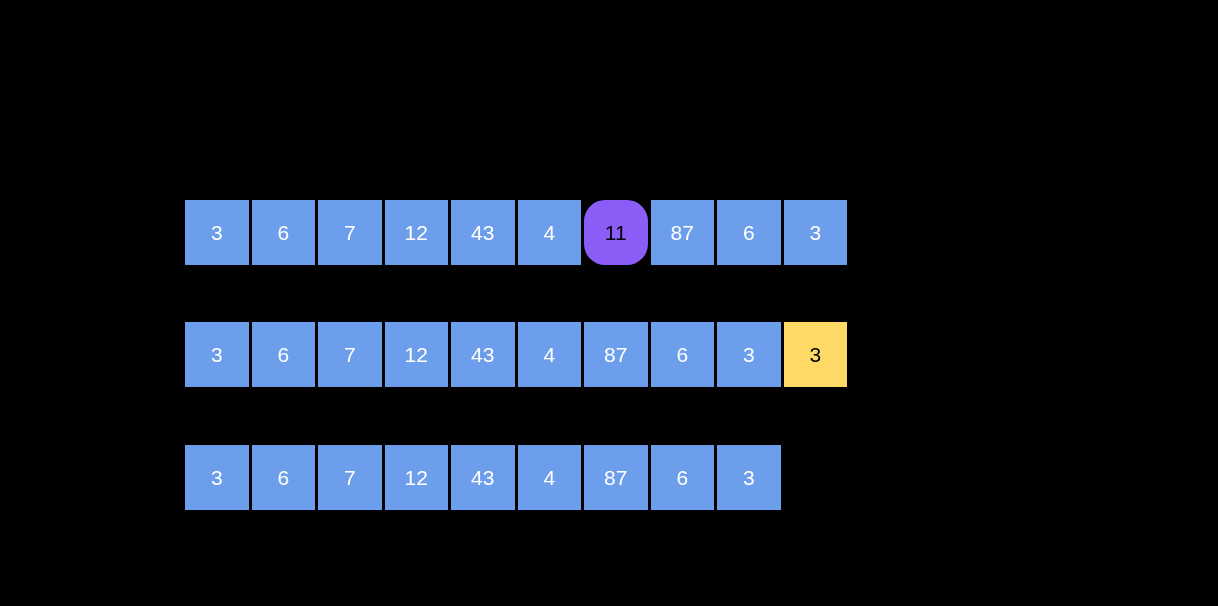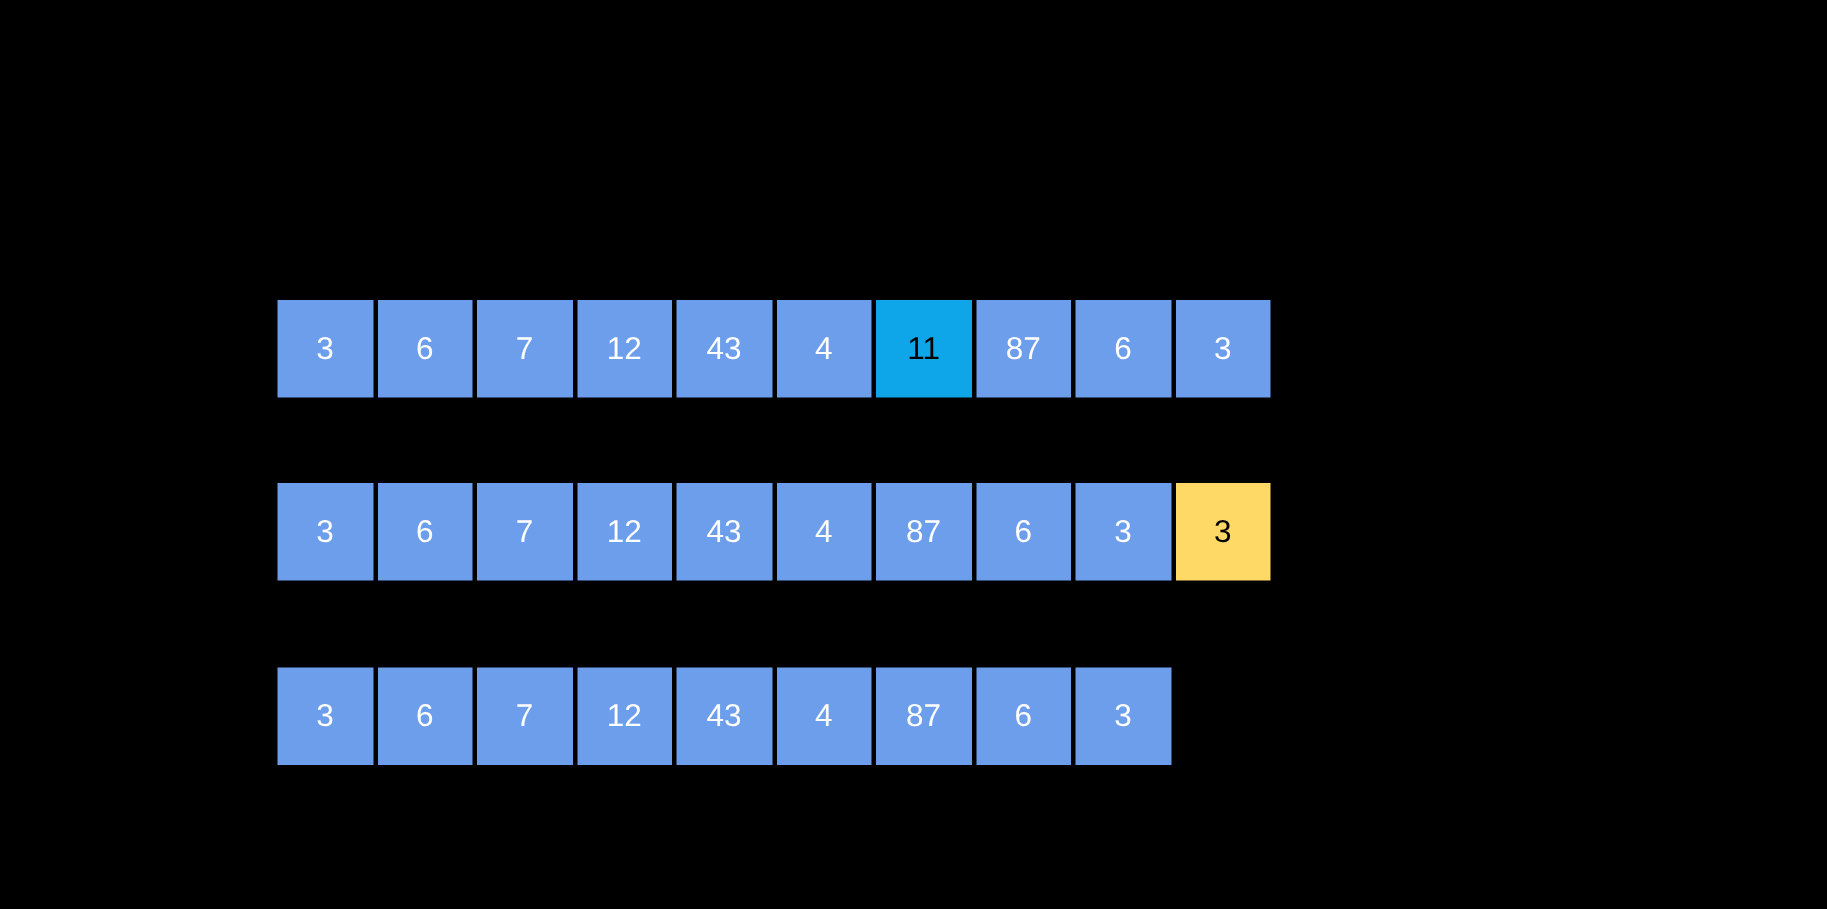--- a/index.html
+++ b/index.html
@@ -25,21 +25,21 @@
     width: 63.5px;
     height: 65px;
     display: flex;
     align-items: center;
     justify-content: center;
     font-size: 21px;
     line-height: 1;
     box-sizing: border-box;
   }
   .array-cell.blue   { background: #6d9eeb; color: #ffffff; }
-  .array-cell.red    { background: #0ea5e9; color: #000000; }
+  .array-cell.red    { background: #8b5cf6; color: #000000; border-radius: 21px; }
   .array-cell.yellow { background: #ffd966; color: #000000; }
 </style>
 </head>
 <body>
 
 <div id="canvas">
   <div class="array-row" style="top: 200px;">
       <div class="array-cell blue">3</div>
       <div class="array-cell blue">6</div>
       <div class="array-cell blue">7</div>

